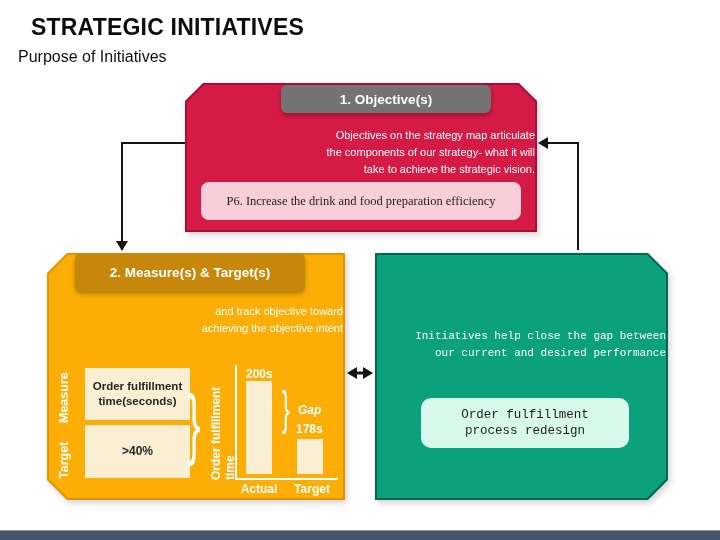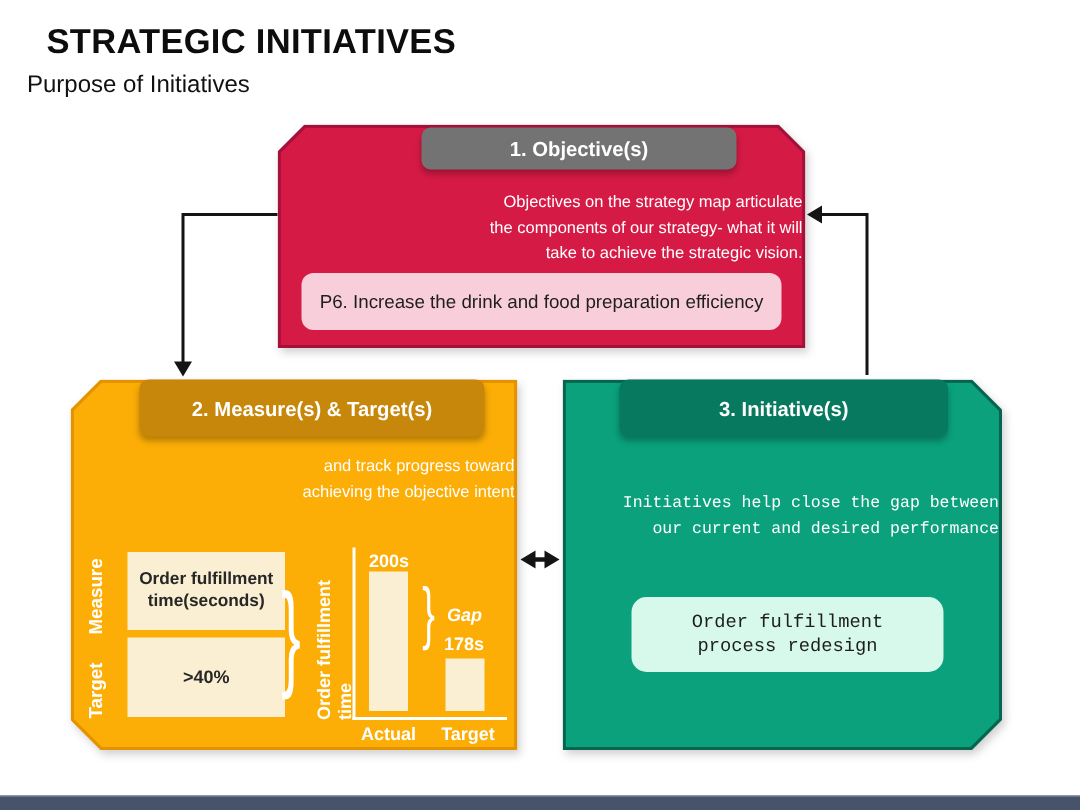--- a/index.html
+++ b/index.html
@@ -79,30 +79,30 @@
 </svg>
 
 <div class="abs box-outer" style="left:185px; top:83px; width:352px; height:149px;">
   <div class="box-edge clip-red" style="background:#a5103a;"></div>
   <div class="box-fill clip-red-i" style="background:#d61a46;">
     <div class="body-text" style="top:42px;">
       <div>Objectives on the strategy map articulate</div>
       <div>the components of our strategy- what it will</div>
       <div>take to achieve the strategic vision.</div>
     </div>
-    <div class="callout" style="left:14px; top:97px; width:320px; height:38px; border-radius:8px; background:#f8ceda;">P6. Increase the drink and food preparation efficiency</div>
+    <div class="callout" style="left:14px; top:97px; width:320px; height:38px; border-radius:8px; background:#f8ceda;font-family:Liberation Serif, serif;">P6. Increase the drink and food preparation efficiency</div>
   </div>
   <div class="hdr-tab" style="left:71px; top:2px; width:210px; height:28px; background:#737373;margin-left:25px;">1. Objective(s)</div>
 </div>
 
 <div class="abs box-outer" style="left:47px; top:253px; width:298px; height:247px;">
   <div class="box-edge clip-yel" style="background:#e39200;"></div>
   <div class="box-fill clip-yel-i" style="background:#fcae06;">
     <div class="body-text" style="top:48px;">
-      <div>and track progress toward</div>
+      <div>and track objective toward</div>
       <div>achieving the objective intent</div>
     </div>
 
     <div class="abs vtext" style="left:8px; top:110px; height:58px; font-size:12.5px;">Measure</div>
     <div class="cream-panel" style="left:36px; top:113px; width:105px; height:52px; background:#faefd2;">
       <div>
         <div>Order fulfillment</div>
         <div>time(seconds)</div>
       </div>
     </div>
@@ -117,33 +117,32 @@
     <div class="axis" style="left:186px; top:223px; width:103px; height:2px;"></div>
     <div class="bar" style="left: 197px; bottom: 24px; width: 26px; background: rgb(250, 239, 210); height: 93px;"></div>
     <div class="bar" style="left: 248px; bottom: 24px; width: 26px; background: rgb(250, 239, 210); height: 35px;"></div>
     <div class="chart-num" style="left:197px; top:112px;">200s</div>
     <div class="chart-num" style="left:247px; top:167px;">178s</div>
     <div class="brace" style="left:229px; top:128px; font-size:46px; line-height:50px; transform:scaleX(.55);">}</div>
     <div class="chart-num" style="left:249px; top:135px; font-style:italic;margin-top:13px;">Gap</div>
     <div class="x-label" style="left:184px; top:227px; width:52px;">Actual</div>
     <div class="x-label" style="left:237px; top:227px; width:52px;">Target</div>
   </div>
-  <div class="hdr-tab" style="left:46px; top:0; width:230px; height:38px; background:#c6870b;text-align:right;">2. Measure(s) &amp; Target(s)</div>
+  <div class="hdr-tab" style="left:28px; top:0; width:230px; height:38px; background:#c6870b;text-align:right;">2. Measure(s) &amp; Target(s)</div>
 </div>
 
 <div class="abs box-outer" style="left:375px; top:253px; width:293px; height:247px;">
   <div class="box-edge clip-grn" style="background:#06654f;"></div>
   <div class="box-fill clip-grn-i" style="background:#0aa17c;font-family:Liberation Mono, monospace;">
     <div class="body-text" style="top:73px;">
       <div>Initiatives help close the gap between</div>
       <div>our current and desired performance</div>
     </div>
     <div class="callout" style="left:44px; top:143px; width:208px; height:50px; border-radius:10px; background:#d6f9ec;">
       <div>
         <div>Order fulfillment</div>
         <div>process redesign</div>
       </div>
     </div>
   </div>
-  <div class="hdr-tab" style="left:38px; top:0; width:219px; height:38px; background:#07795e;">3. Initiative(s)</div>
 </div>
 
 <div class="abs footer-bar" style="background:#47526b;"></div>
 
 </body></html>

